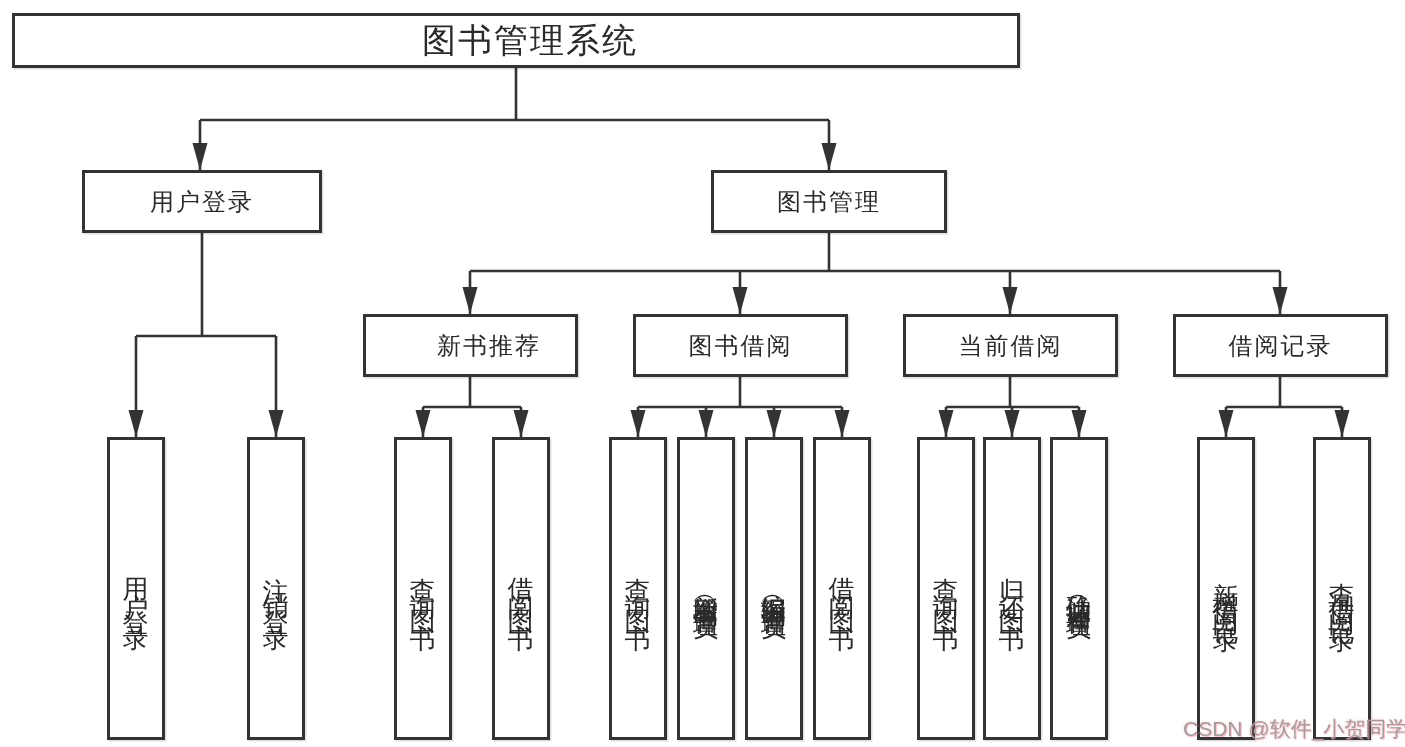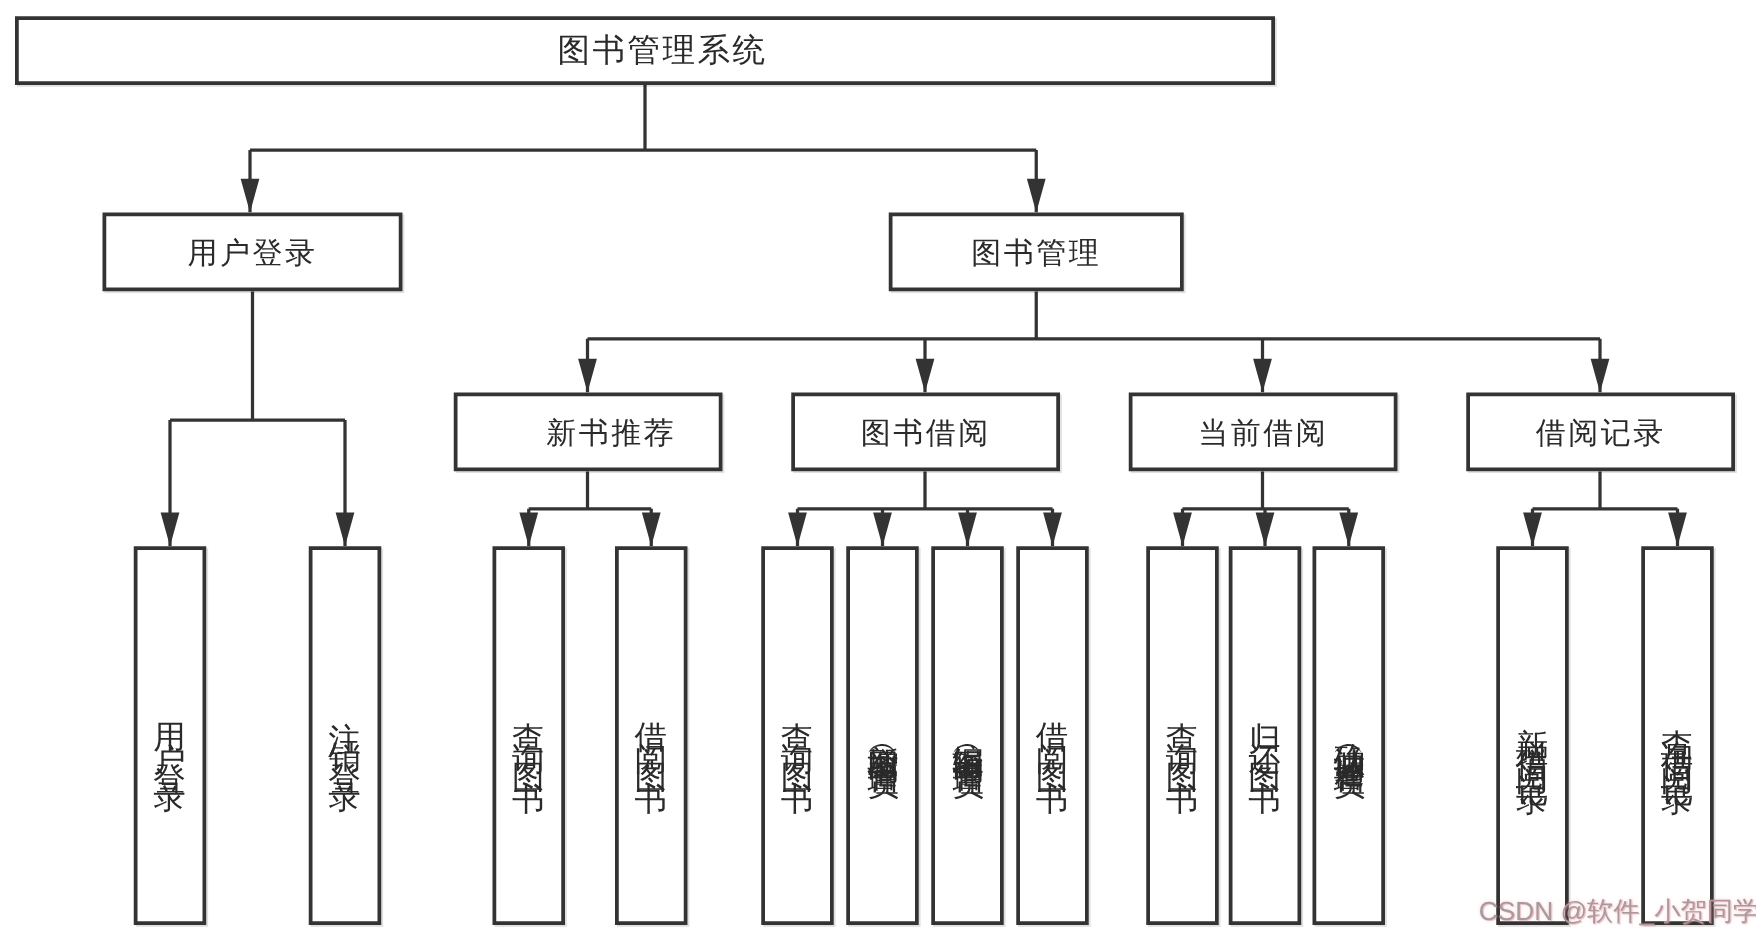--- a/index.html
+++ b/index.html
@@ -8,21 +8,21 @@
     font-family:"Liberation Sans","DejaVu Sans",sans-serif;color:#2a2a2a;
   }
   svg.wires{position:absolute;left:0;top:0;pointer-events:none;}
   .box{
     position:absolute;box-sizing:border-box;background:#ffffff;
     border:3px solid #333333;display:flex;align-items:center;justify-content:center;
     box-shadow:1.5px 1.5px 0 rgba(0,0,0,0.12);
   }
   .h-label{font-size:24px;letter-spacing:2px;white-space:nowrap;}
   .root{left:12px;top:13px;width:1008px;height:55px;}
-  .root .h-label{font-size:26px;margin-left:28px;}
+  .root .h-label{font-size:34px;margin-left:28px;}
   .lvl2{top:170px;height:63px;}
   .lvl3{top:314px;height:63px;width:215px;}
   .leaf{top:437px;width:58px;height:303px;}
   .vtext{
     writing-mode:vertical-rl;text-orientation:mixed;
     font-size:26px;line-height:58px;white-space:nowrap;
   }
   .ls-lg .vtext{letter-spacing:16px;}
   .ls-md .vtext{letter-spacing:9px;}
   .ls-sm .vtext{letter-spacing:3px;font-size:25px;}

